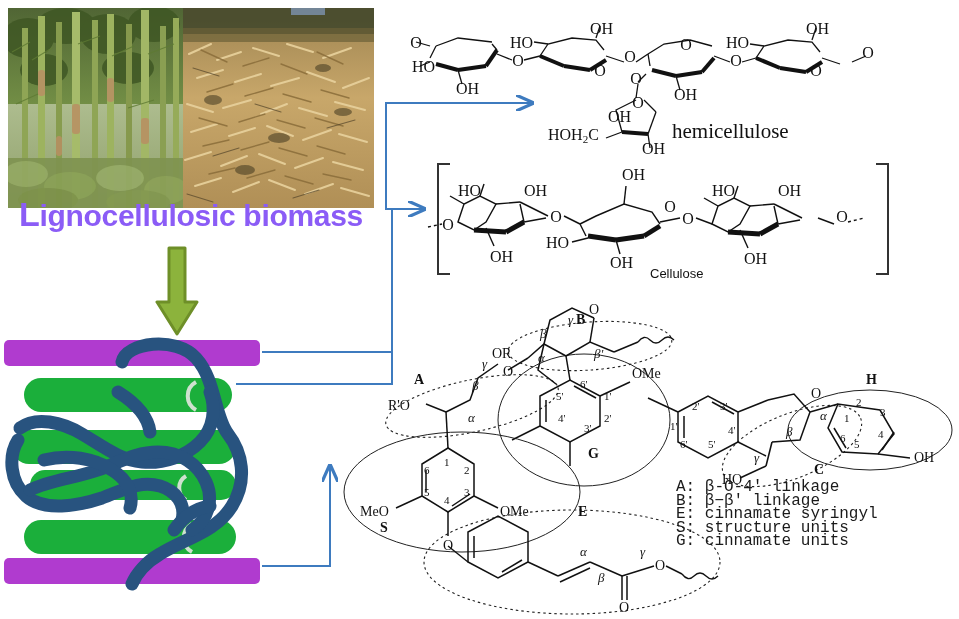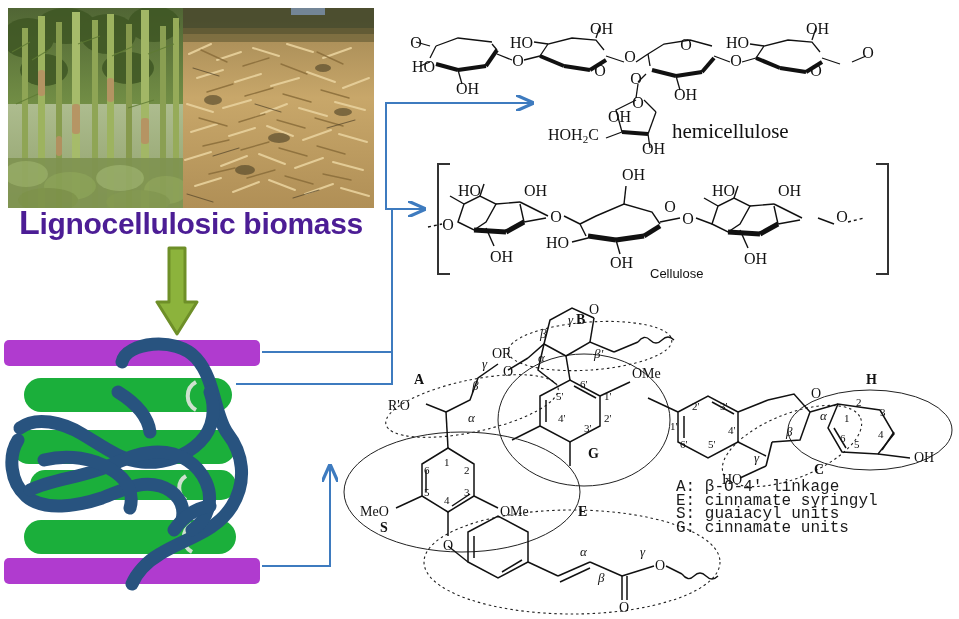--- a/index.html
+++ b/index.html
@@ -7,24 +7,24 @@
   body{width:959px;height:619px;overflow:hidden;
        font-family:"Liberation Sans",sans-serif;position:relative;}
   #canvas{position:relative;width:959px;height:619px;background:#ffffff;}
 
   
   .photo{position:absolute;overflow:hidden;}
   .photo svg{display:block;}
 
   
   #biomass-caption{
-    position:absolute;left:8px;top:205px;width:366px;
+    position:absolute;left:8px;top:197px;width:366px;
     font-family:"Liberation Sans",sans-serif;
     font-weight:bold;font-size:30px;line-height:34px;
-    color:#4c1d95;letter-spacing:-0.3px;text-align:center;
+    color:#8b5cf6;letter-spacing:-0.3px;text-align:center;
     white-space:nowrap;
   }
   #biomass-caption .cap-first{font-size:34px;}
 
   
   #cartoon{position:absolute;left:0px;top:330px;width:300px;height:275px;}
 
   
   .chem{position:absolute;}
   .chem svg{display:block;overflow:visible;}
@@ -545,22 +545,23 @@
         <text x="266" y="158">G</text>
         <text x="544" y="84">H</text>
       </g>
 
       <path d="M360 274 q6 8 12 2 q6 -6 12 0 q6 6 12 0" fill="none" stroke="#111" stroke-width="1.3"></path>
     </svg>
   </div>
 
   <div id="lignin-legend">
     <div>A: β-O-4' linkage</div>
+    <div>B: β−β' linkage</div>
     <div>E: cinnamate syringyl</div>
-    <div>S: guaiacyl units</div>
+    <div>S: structure units</div>
     <div>G: cinnamate units</div>
   </div>
 
   <svg id="connectors" viewBox="0 0 959 619">
     <defs>
       <marker id="ahead" markerWidth="9" markerHeight="8" refX="8" refY="4" orient="auto">
         <path d="M0 0 L9 4 L0 8" fill="none" stroke="#3E7BBF" stroke-width="1.6"></path>
       </marker>
     </defs>
     <g fill="none" stroke="#3E7BBF" stroke-width="2">

